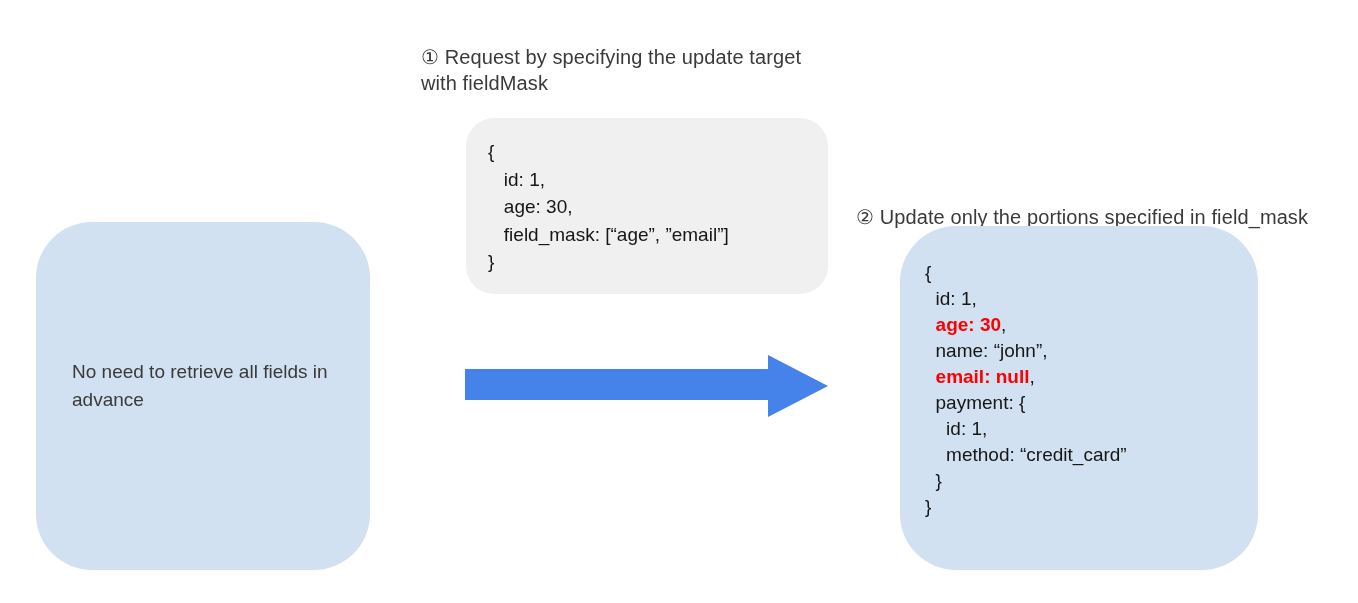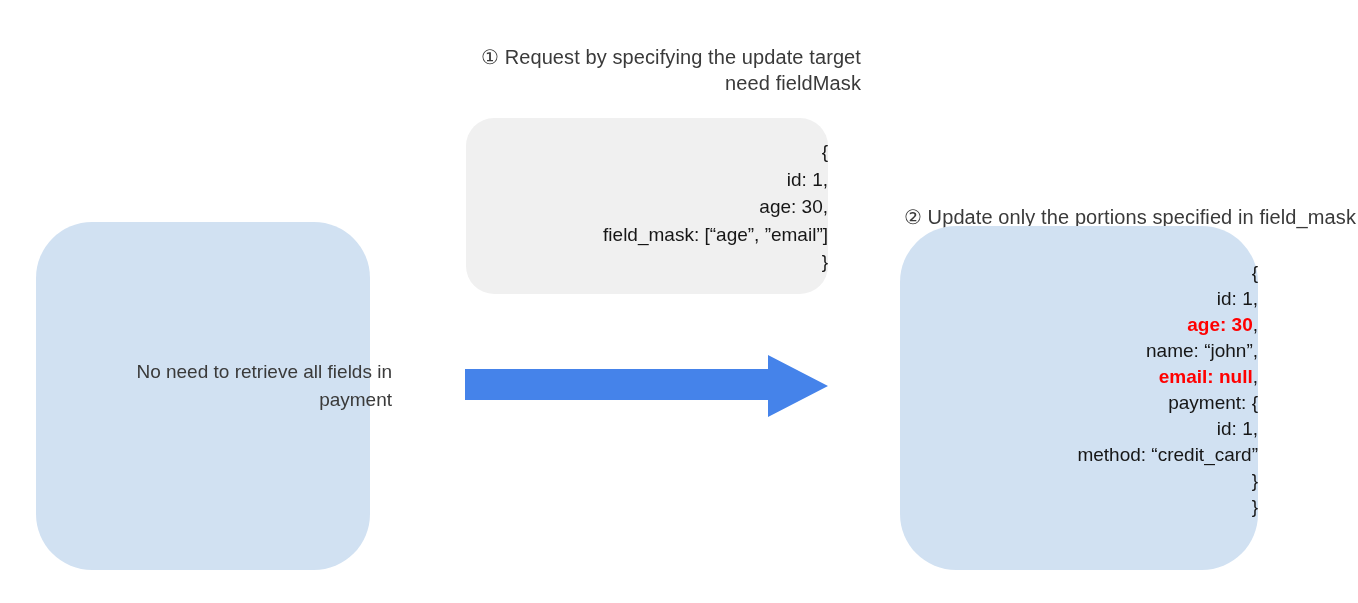--- a/index.html
+++ b/index.html
@@ -11,21 +11,20 @@
     --code-text:#161616;
   }
   *{margin:0;padding:0;box-sizing:border-box;}
   html,body{background:#ffffff;}
   body{font-family:"Liberation Sans", sans-serif;}
   .canvas{
     position:relative;
     width:1358px;height:603px;
     background:#ffffff;
     overflow:hidden;
-    text-align:right;
   }
   .label{
     position:absolute;
     color:var(--label-text);
     font-size:20px;
     line-height:26px;
     letter-spacing:0.1px;
   }
   #label-request{left:421px;top:44px;width:440px;}
   #label-update{left:856px;top:204px;width:500px;white-space:nowrap;}
@@ -70,33 +69,33 @@
   }
   .arrow-shape{fill:var(--arrow-blue);}
 </style>
 </head>
 <body>
 
 <div class="canvas">
 
   <div class="label" id="label-request">
     <div>① Request by specifying the update target</div>
-    <div>need fieldMask</div>
+    <div>with fieldMask</div>
   </div>
 
   <div class="box" id="request-box">
     <div class="code" id="request-code"><div class="code-line"><span>{</span></div><div class="code-line"><span>   id: 1,</span></div><div class="code-line"><span>   age: 30,</span></div><div class="code-line"><span>   field_mask: [“age”, ”email”]</span></div><div class="code-line"><span>}</span></div></div>
   </div>
 
   <div class="label" id="label-update">② Update only the portions specified in field_mask</div>
 
   <div class="box" id="left-box">
     <div class="note">
       <div>No need to retrieve all fields in</div>
-      <div>payment</div>
+      <div>advance</div>
     </div>
   </div>
 
   <svg id="flow-arrow" viewBox="0 0 365 62" aria-hidden="true">
     <polygon class="arrow-shape" points="0,14 303,14 303,0 363,31 303,62 303,45 0,45"></polygon>
   </svg>
 
   <div class="box" id="result-box">
     <div class="code" id="result-code"><div class="code-line"><span>{</span></div><div class="code-line"><span>  id: 1,</span></div><div class="code-line"><span>  </span><span class="hl">age: 30</span><span>,</span></div><div class="code-line"><span>  name: “john”,</span></div><div class="code-line"><span>  </span><span class="hl">email: null</span><span>,</span></div><div class="code-line"><span>  payment: {</span></div><div class="code-line"><span>    id: 1,</span></div><div class="code-line"><span>    method: “credit_card”</span></div><div class="code-line"><span>  }</span></div><div class="code-line"><span>}</span></div></div>
   </div>

